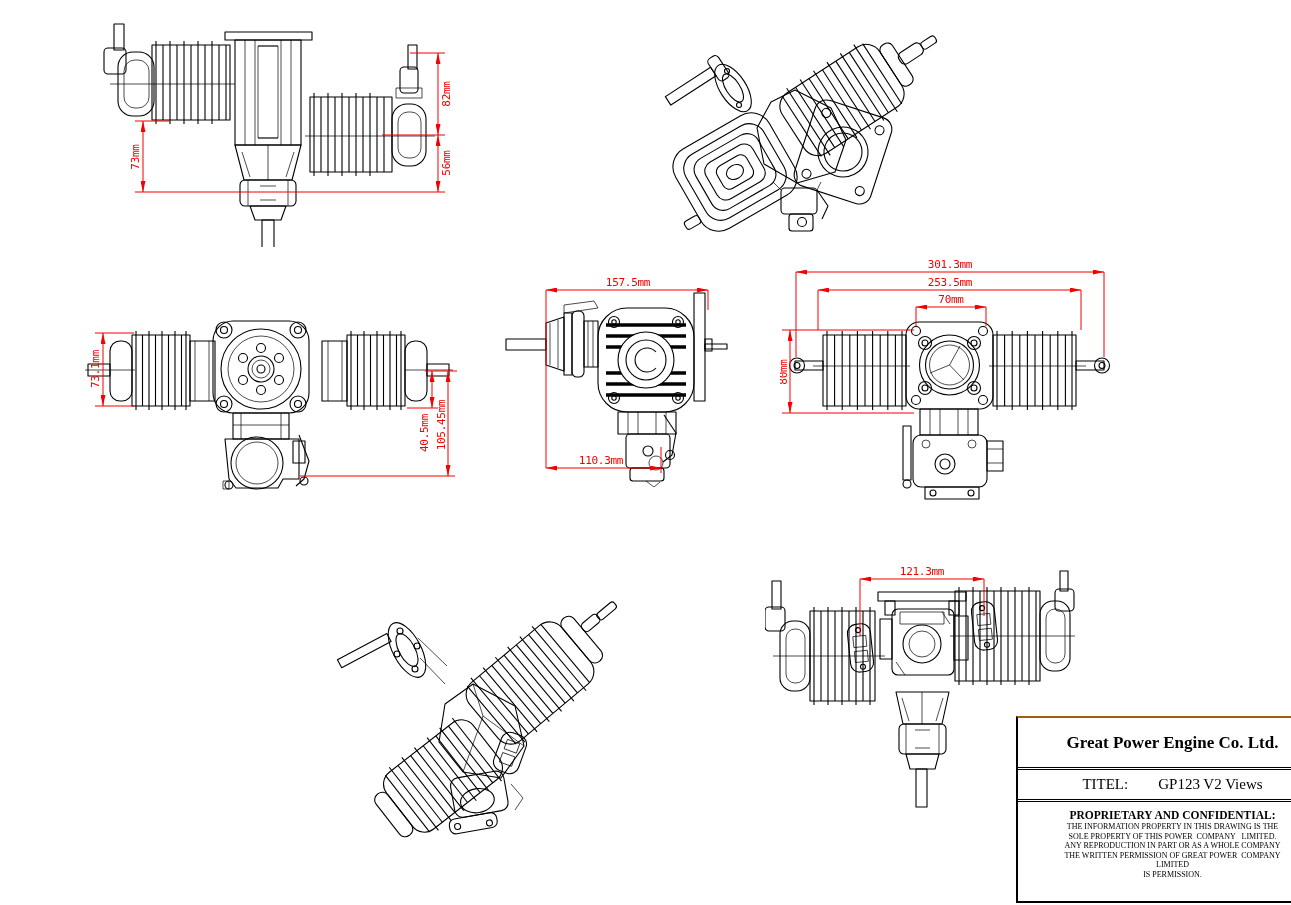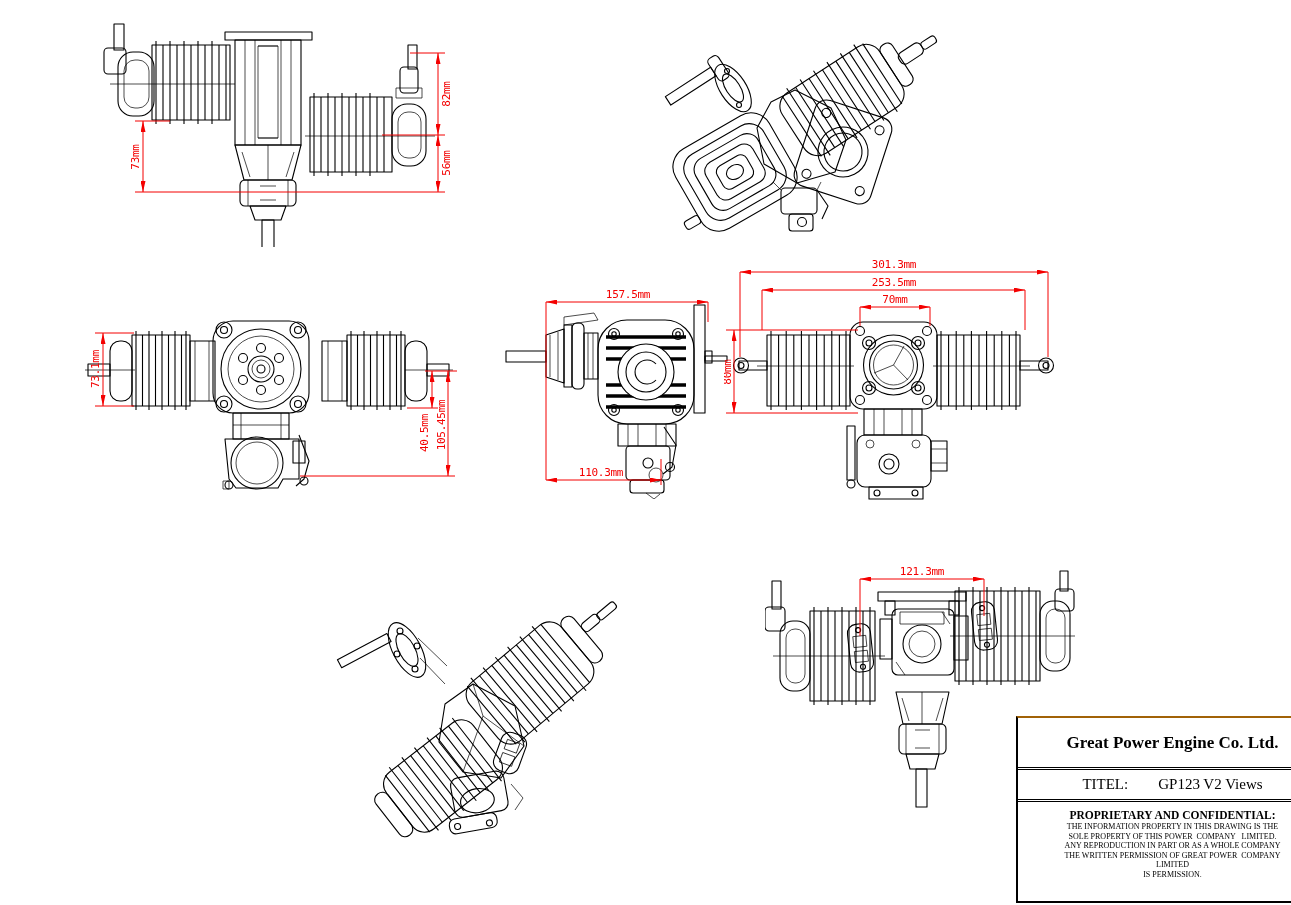--- a/index.html
+++ b/index.html
@@ -206,21 +206,21 @@
     <text class="dt" transform="rotate(-90 343 120)" x="343" y="120" text-anchor="middle">40.5mm</text>
   </g>
   <g>
     <line class="dim" x1="363" y1="58" x2="363" y2="163" marker-start="url(#ar)" marker-end="url(#ar)"></line>
     <path class="dim" d="M215,163 H370"></path>
     <text class="dt" transform="rotate(-90 360 112)" x="360" y="112" text-anchor="middle">105.45mm</text>
   </g>
 </svg>
 </div>
 
-<div class="view" style="left:498px;top:287px">
+<div class="view" style="left:498px;top:275px">
 <svg width="250" height="212" viewBox="0 0 250 212">
   <g class="eng">
 
     <rect x="8" y="64" width="40" height="11"></rect>
     <path d="M48,48 L66,42 L66,96 L48,90 Z"></path>
     <path class="thin" d="M52,48 V90 M60,45 V93"></path>
     <rect x="66" y="38" width="8" height="62"></rect>
     <rect x="74" y="36" width="12" height="66" rx="5"></rect>
     <rect x="86" y="46" width="14" height="46"></rect>
     <path class="thin" d="M90,46 V92 M95,46 V92"></path>
@@ -260,21 +260,21 @@
     <text class="dt" x="130" y="11" text-anchor="middle">157.5mm</text>
   </g>
   <g>
     <line class="dim" x1="48" y1="193" x2="163" y2="193" marker-start="url(#ar)" marker-end="url(#ar)"></line>
     <path class="dim" d="M163,172 V198"></path>
     <text class="dt" x="103" y="189" text-anchor="middle">110.3mm</text>
   </g>
 </svg>
 </div>
 
-<div class="view" style="left:724px;top:258px">
+<div class="view" style="left:780px;top:258px">
 <svg width="345" height="255" viewBox="0 0 345 255">
   <g class="eng">
 
     <rect x="126" y="64" width="87" height="87" rx="13"></rect>
     <circle cx="136" cy="73" r="4.5"></circle>
           <circle cx="203" cy="73" r="4.5"></circle>
     <circle cx="136" cy="142" r="4.5"></circle>
           <circle cx="203" cy="142" r="4.5"></circle>
     <circle cx="145" cy="85" r="6.5"></circle>
           <circle cx="145" cy="85" r="3"></circle>

